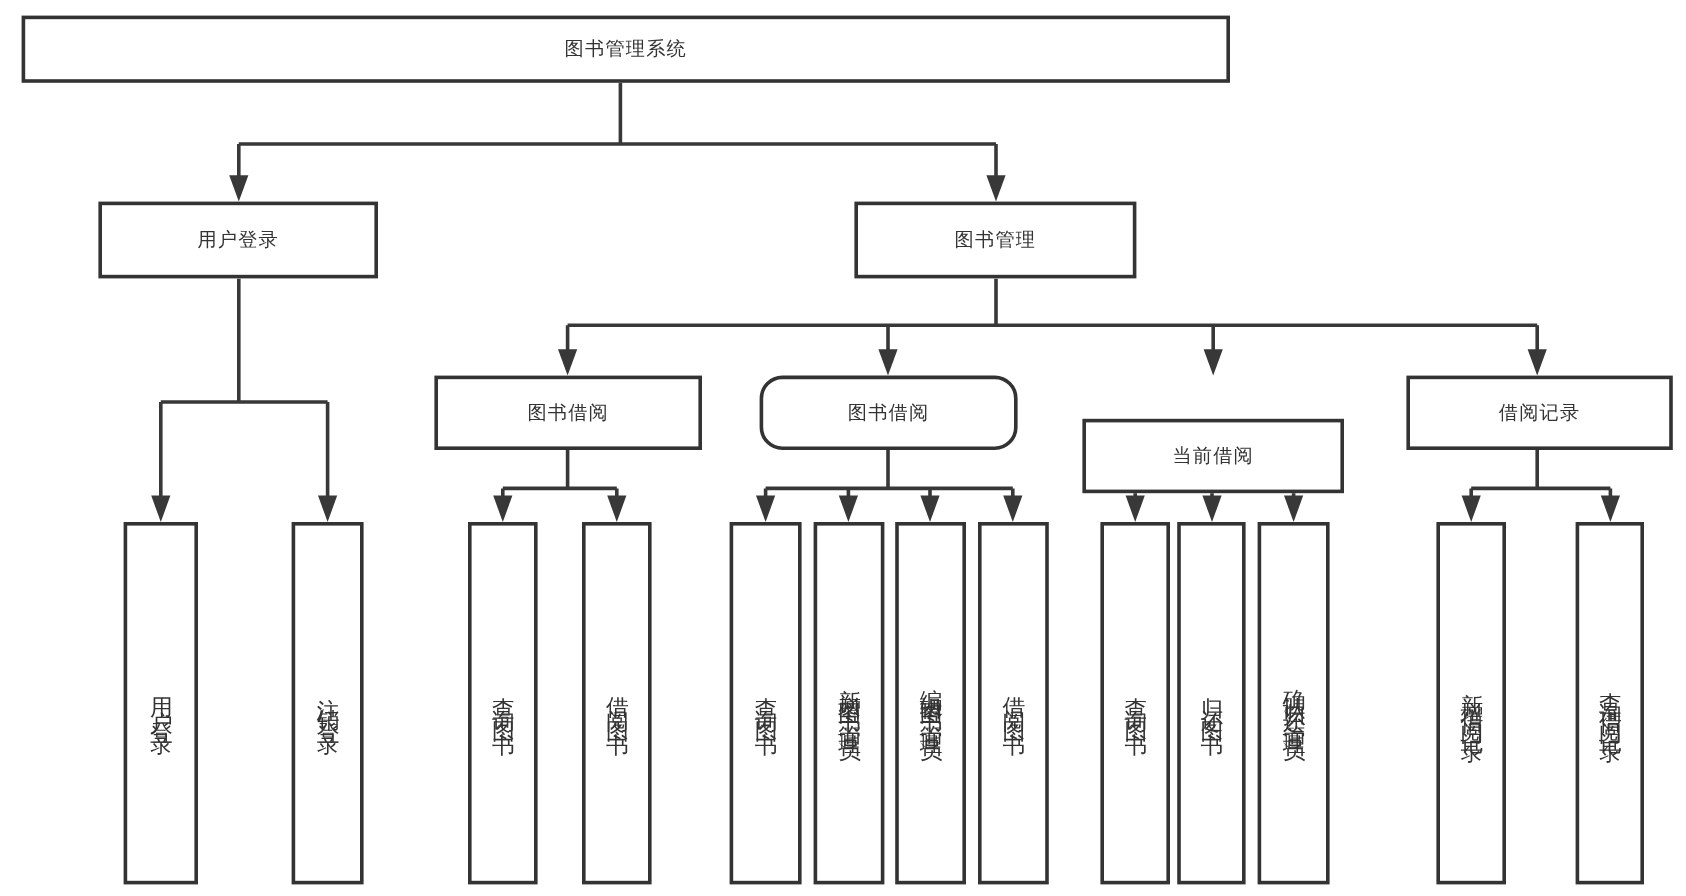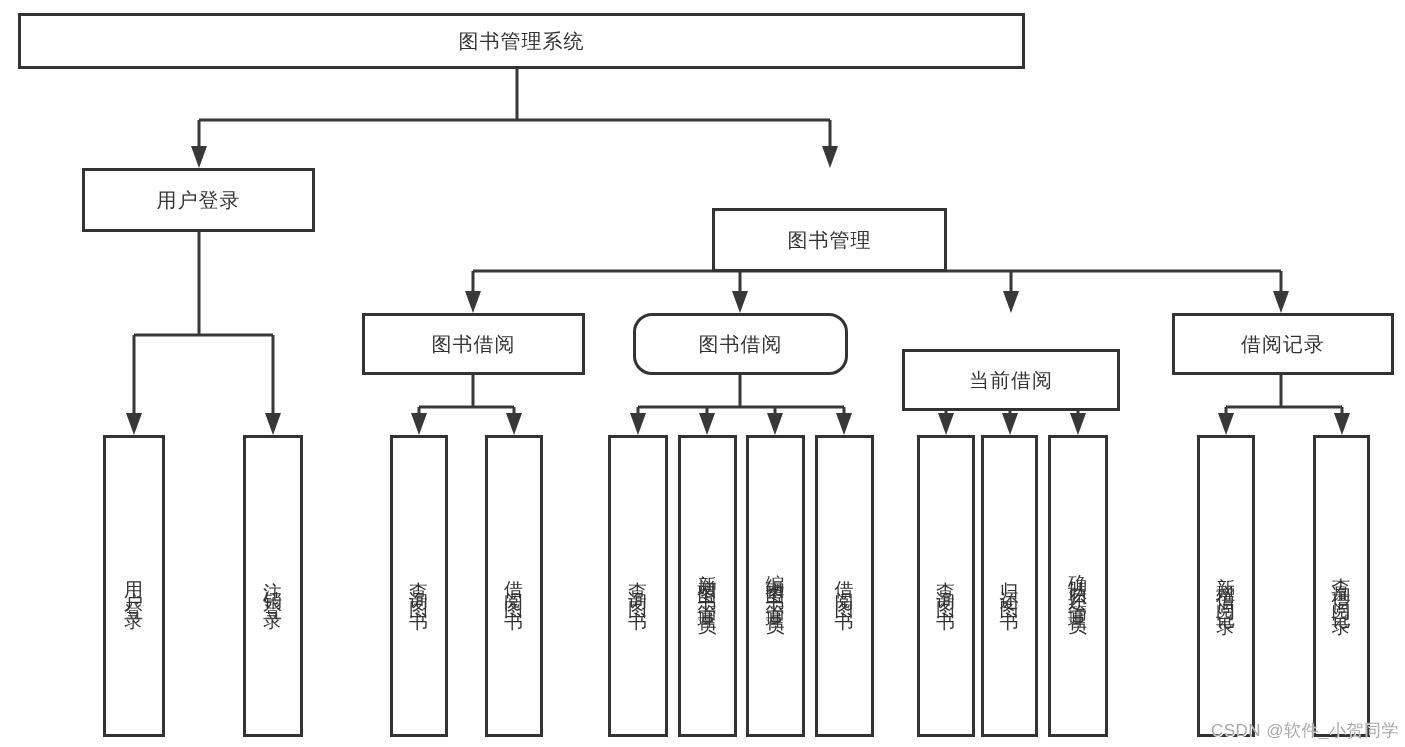--- a/index.html
+++ b/index.html
@@ -12,21 +12,21 @@
     overflow:hidden;
   }
   .node{
     position:absolute;
     box-sizing:border-box;
     border:3px solid #333333;
     background:#ffffff;
     display:flex;
     align-items:center;
     justify-content:center;
-    font-size:20px;
+    font-size:16px;
     letter-spacing:1px;
     color:#333333;
     z-index:2;
   }
   .leaf{
     font-size:19px;
   }
   .leaf .vtext{
     writing-mode:vertical-lr;
     text-orientation:mixed;
@@ -100,21 +100,21 @@
     <polygon points="1334,413 1350,413 1342,435"></polygon>
   </svg>
 
   <div class="node" style="left:18px;top:13px;width:1007px;height:56px;">
     <span>图书管理系统</span>
   </div>
 
   <div class="node" style="left:82px;top:168px;width:233px;height:64px;">
     <span>用户登录</span>
   </div>
-  <div class="node" style="left:712px;top:168px;width:235px;height:64px;margin-top:40px;">
+  <div class="node" style="left:712px;top:168px;width:235px;height:64px;">
     <span>图书管理</span>
   </div>
 
   <div class="node" style="left:362px;top:313px;width:223px;height:62px;">
     <span>图书借阅</span>
   </div>
   <div class="node" style="left:633px;top:313px;width:215px;height:62px;border-radius:19px;">
     <span>图书借阅</span>
   </div>
   <div class="node" style="left:902px;top:313px;width:218px;height:62px;margin-top:36px;">
@@ -161,15 +161,14 @@
     <span class="vtext" style="letter-spacing:6px;">确认归还（管理员）</span>
   </div>
 
   <div class="node leaf" style="left:1197px;top:435px;width:58px;height:302px;">
     <span class="vtext" style="letter-spacing:8px;">新增借阅记录</span>
   </div>
   <div class="node leaf" style="left:1313px;top:435px;width:57px;height:302px;">
     <span class="vtext" style="letter-spacing:8px;">查询借阅记录</span>
   </div>
 
-  <div id="watermark">CSDN @软件_小贺同学</div>
 
 </div>
 
 </body></html>

